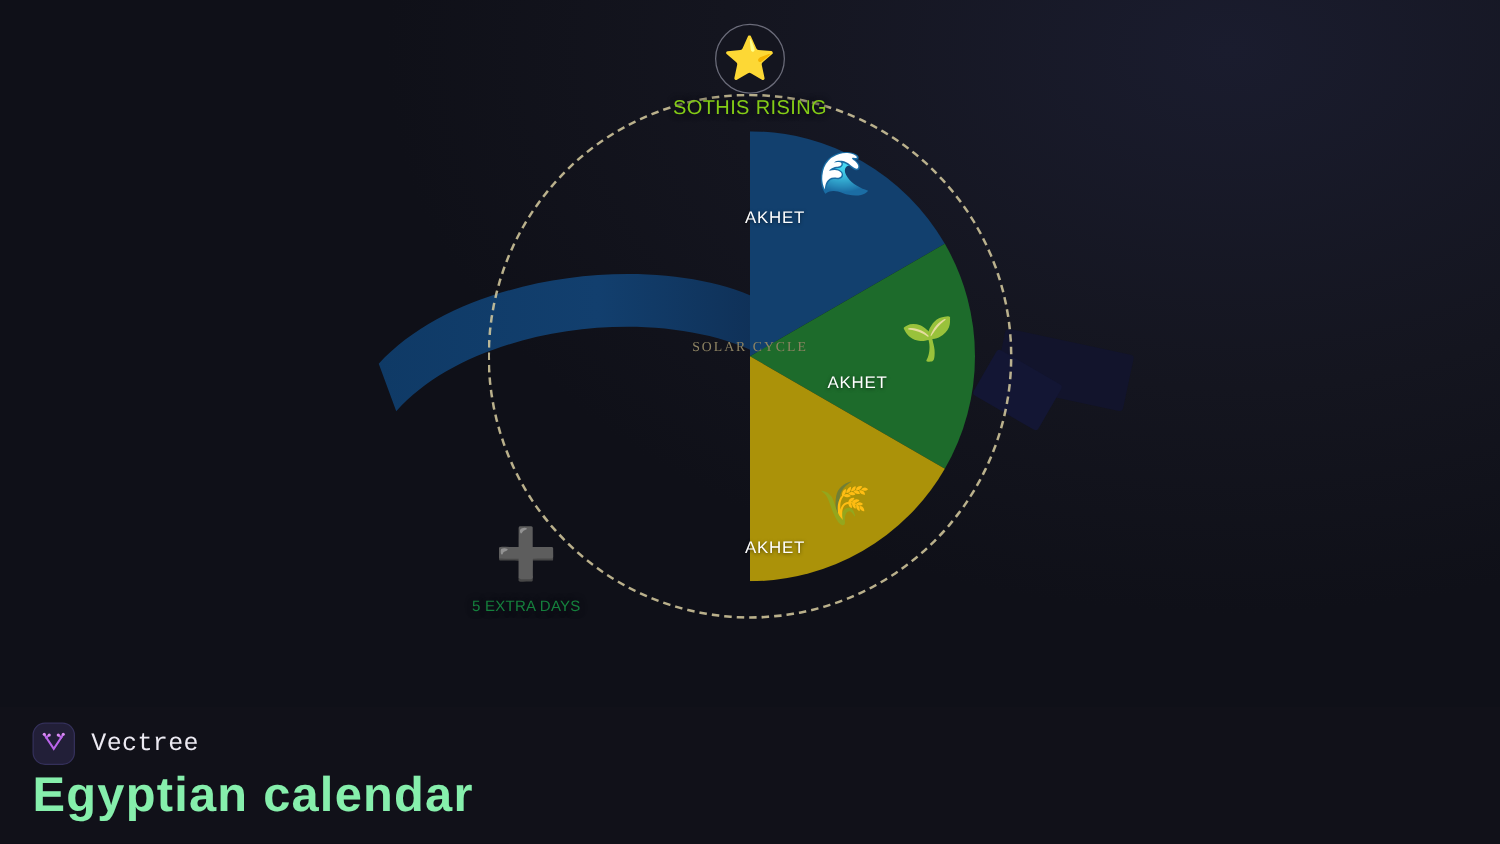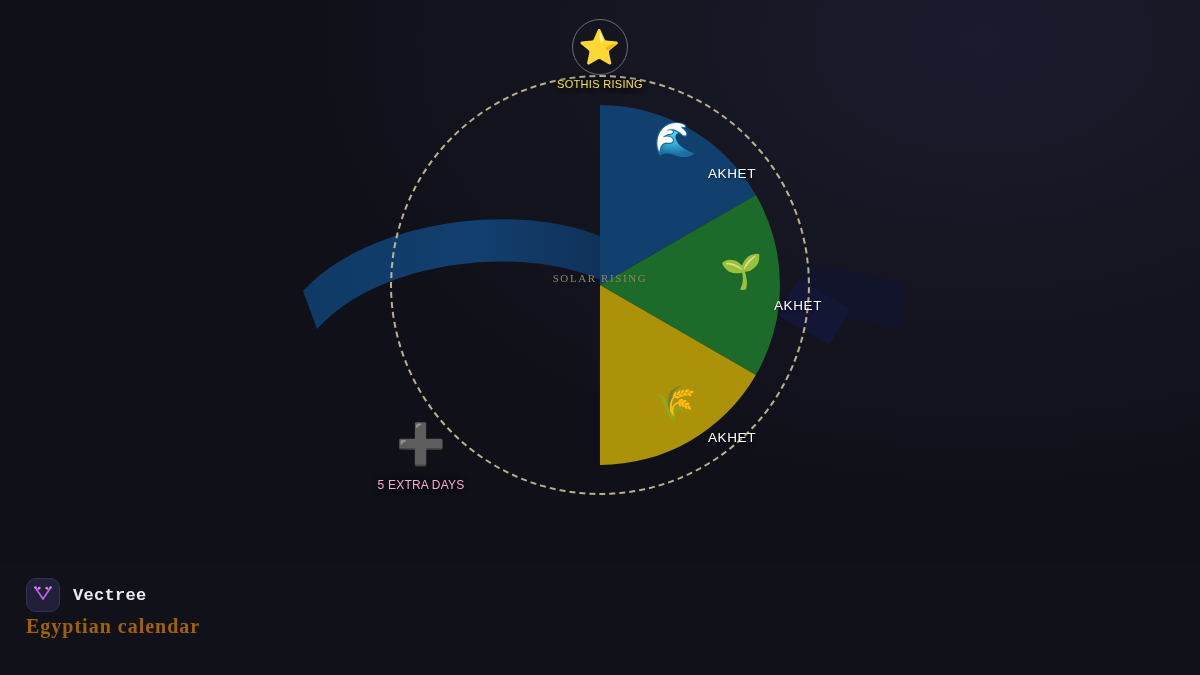--- a/index.html
+++ b/index.html
@@ -60,21 +60,21 @@
   
   #calendar-wheel{
     position:absolute;
     left:420px; top:105px;
     width:360px; height:360px;
   }
   #pie-svg{ position:absolute; left:0; top:0; }
 
   .season-label{
     position:absolute;
-    text-align:right;
+    text-align:left;
     width:160px;
     font-size:13.5px;
     letter-spacing:.6px;
     color:#ffffff;
     text-shadow:0 1px 3px rgba(0,0,0,.55);
   }
   .season-icon{
     position:absolute;
     width:60px;
     text-align:center;
@@ -118,23 +118,23 @@
     background:#14151f;
     border:1.5px solid #6b6c7a;
     display:flex; align-items:center; justify-content:center;
     font-size:34px; line-height:1;
   }
   #sothis-label{
     position:absolute;
     left:-47px; top:59px;
     width:150px;
     text-align:center;
-    font-size:11px;
+    font-size:16px;
     letter-spacing:.3px;
-    color:#fde047;
+    color:#84cc16;
     text-shadow:0 1px 4px #0f0f17, 0 0 6px #0f0f17;
   }
 
   
   #epagomenal-node{
     position:absolute;
     left:393px; top:424px;
     width:56px; text-align:center;
   }
   #epagomenal-icon{
@@ -143,21 +143,21 @@
     font-weight:bold;
     filter:grayscale(1) brightness(.95);
   }
   #epagomenal-label{
     position:absolute;
     left:-47px; top:54px;
     width:150px;
     text-align:center;
     font-size:12px;
     letter-spacing:.2px;
-    color:#f9a8d4;
+    color:#15803d;
     text-shadow:0 1px 4px #0f0f17, 0 0 6px #0f0f17;
   }
 
   
   #footer{
     position:absolute;
     left:0; right:0; bottom:0;
     height:110px;
     padding:0 26px;
     background:#111119;
@@ -169,29 +169,29 @@
   }
   #brand-logo{
     width:34px; height:34px;
     border-radius:10px;
     background:#221f38;
     border:1px solid #34305a;
     display:flex; align-items:center; justify-content:center;
   }
   #brand-name{
     font-family:"Liberation Mono", monospace;
-    font-size:17px; font-weight:bold;
+    font-size:20px; font-weight:normal;
     color:#eceaf2;
     letter-spacing:.3px;
   }
   #page-title{
     position:absolute; left:0; top:50px;
-    font-family:Liberation Serif, serif;
-    font-size:20px; font-weight:bold;
-    color:#a16207;
+    font-family:Liberation Sans, sans-serif;
+    font-size:39px; font-weight:bold;
+    color:#86efac;
     letter-spacing:1px;
   }
   #footer-url{
     position:absolute; right:0; top:58px;
     font-family:"Liberation Mono", monospace;
     font-size:13px;
     color:#62636f;
     letter-spacing:.2px;
   }
 </style>
@@ -232,21 +232,21 @@
   <span class="season-label" style="left:176px; top:61px;">AKHET</span>
 
   <span class="season-icon" style="left:292px; top:149px;">🌱</span>
   <span class="season-label" style="left:242px; top:193px;">AKHET</span>
 
   <span class="season-icon" style="left:226px; top:281px;">🌾</span>
   <span class="season-label" style="left:176px; top:325px;">AKHET</span>
 </div>
 
 <div id="center-caption">
-  <div id="cycle-sub">SOLAR RISING</div>
+  <div id="cycle-sub">SOLAR CYCLE</div>
 </div>
 
 <div id="sothis-node">
   <div id="sothis-disc">
     <span>⭐</span>
   </div>
   <div id="sothis-label">SOTHIS RISING</div>
 </div>
 
 <div id="epagomenal-node">

